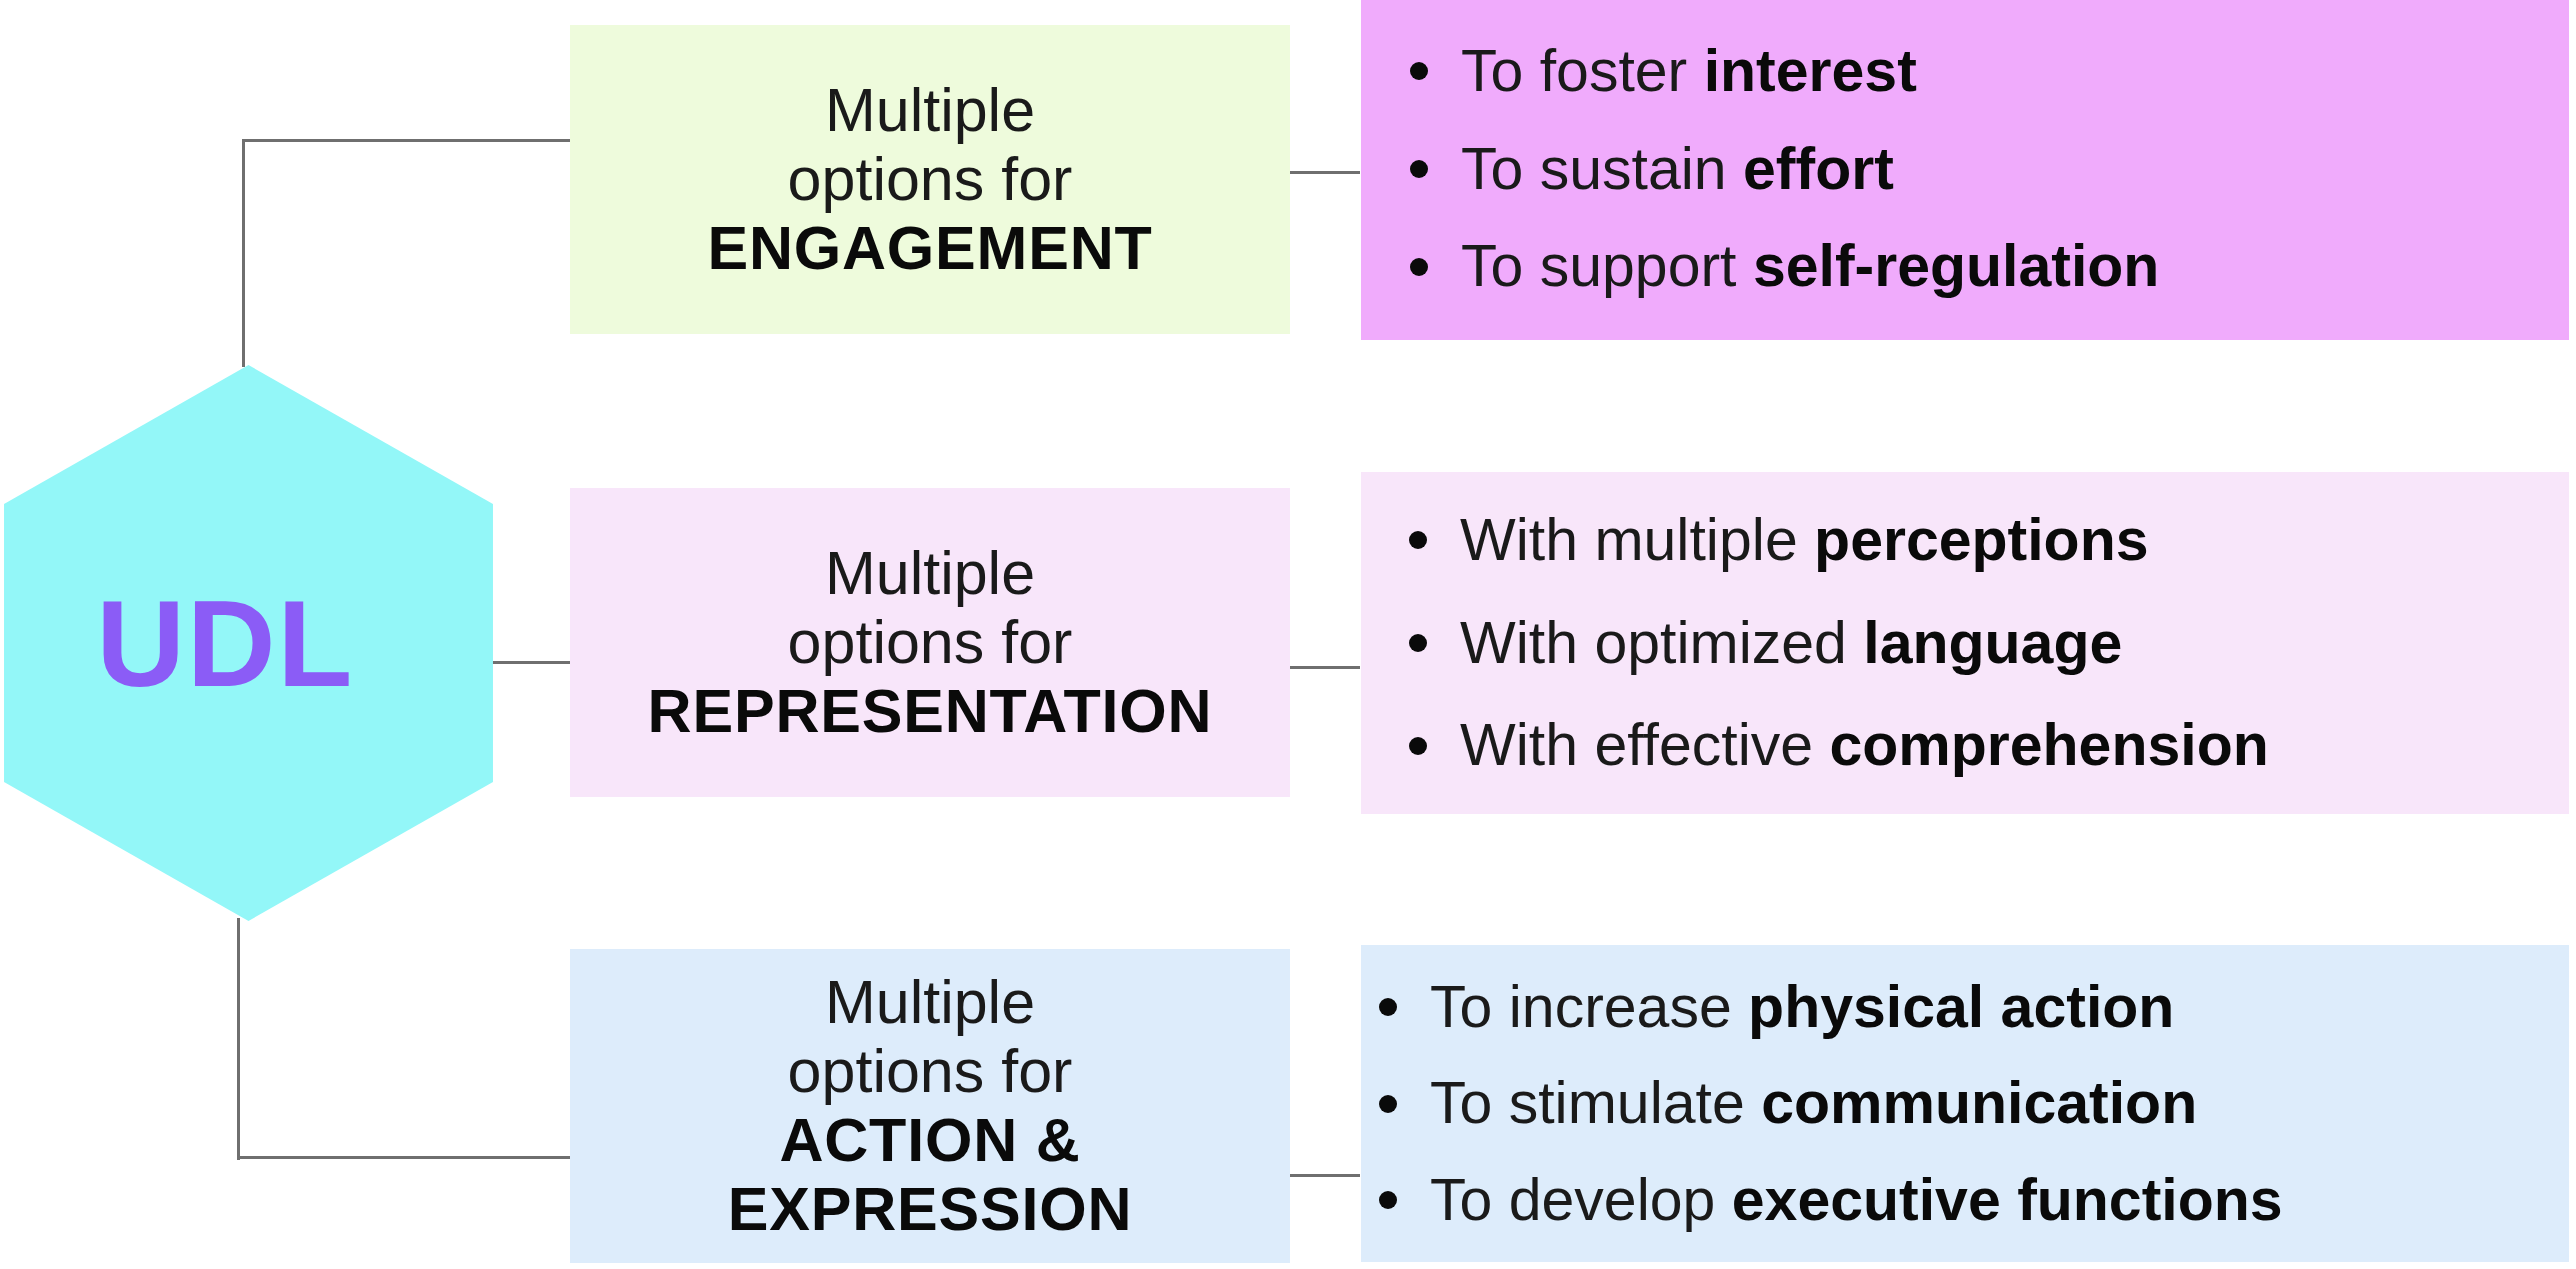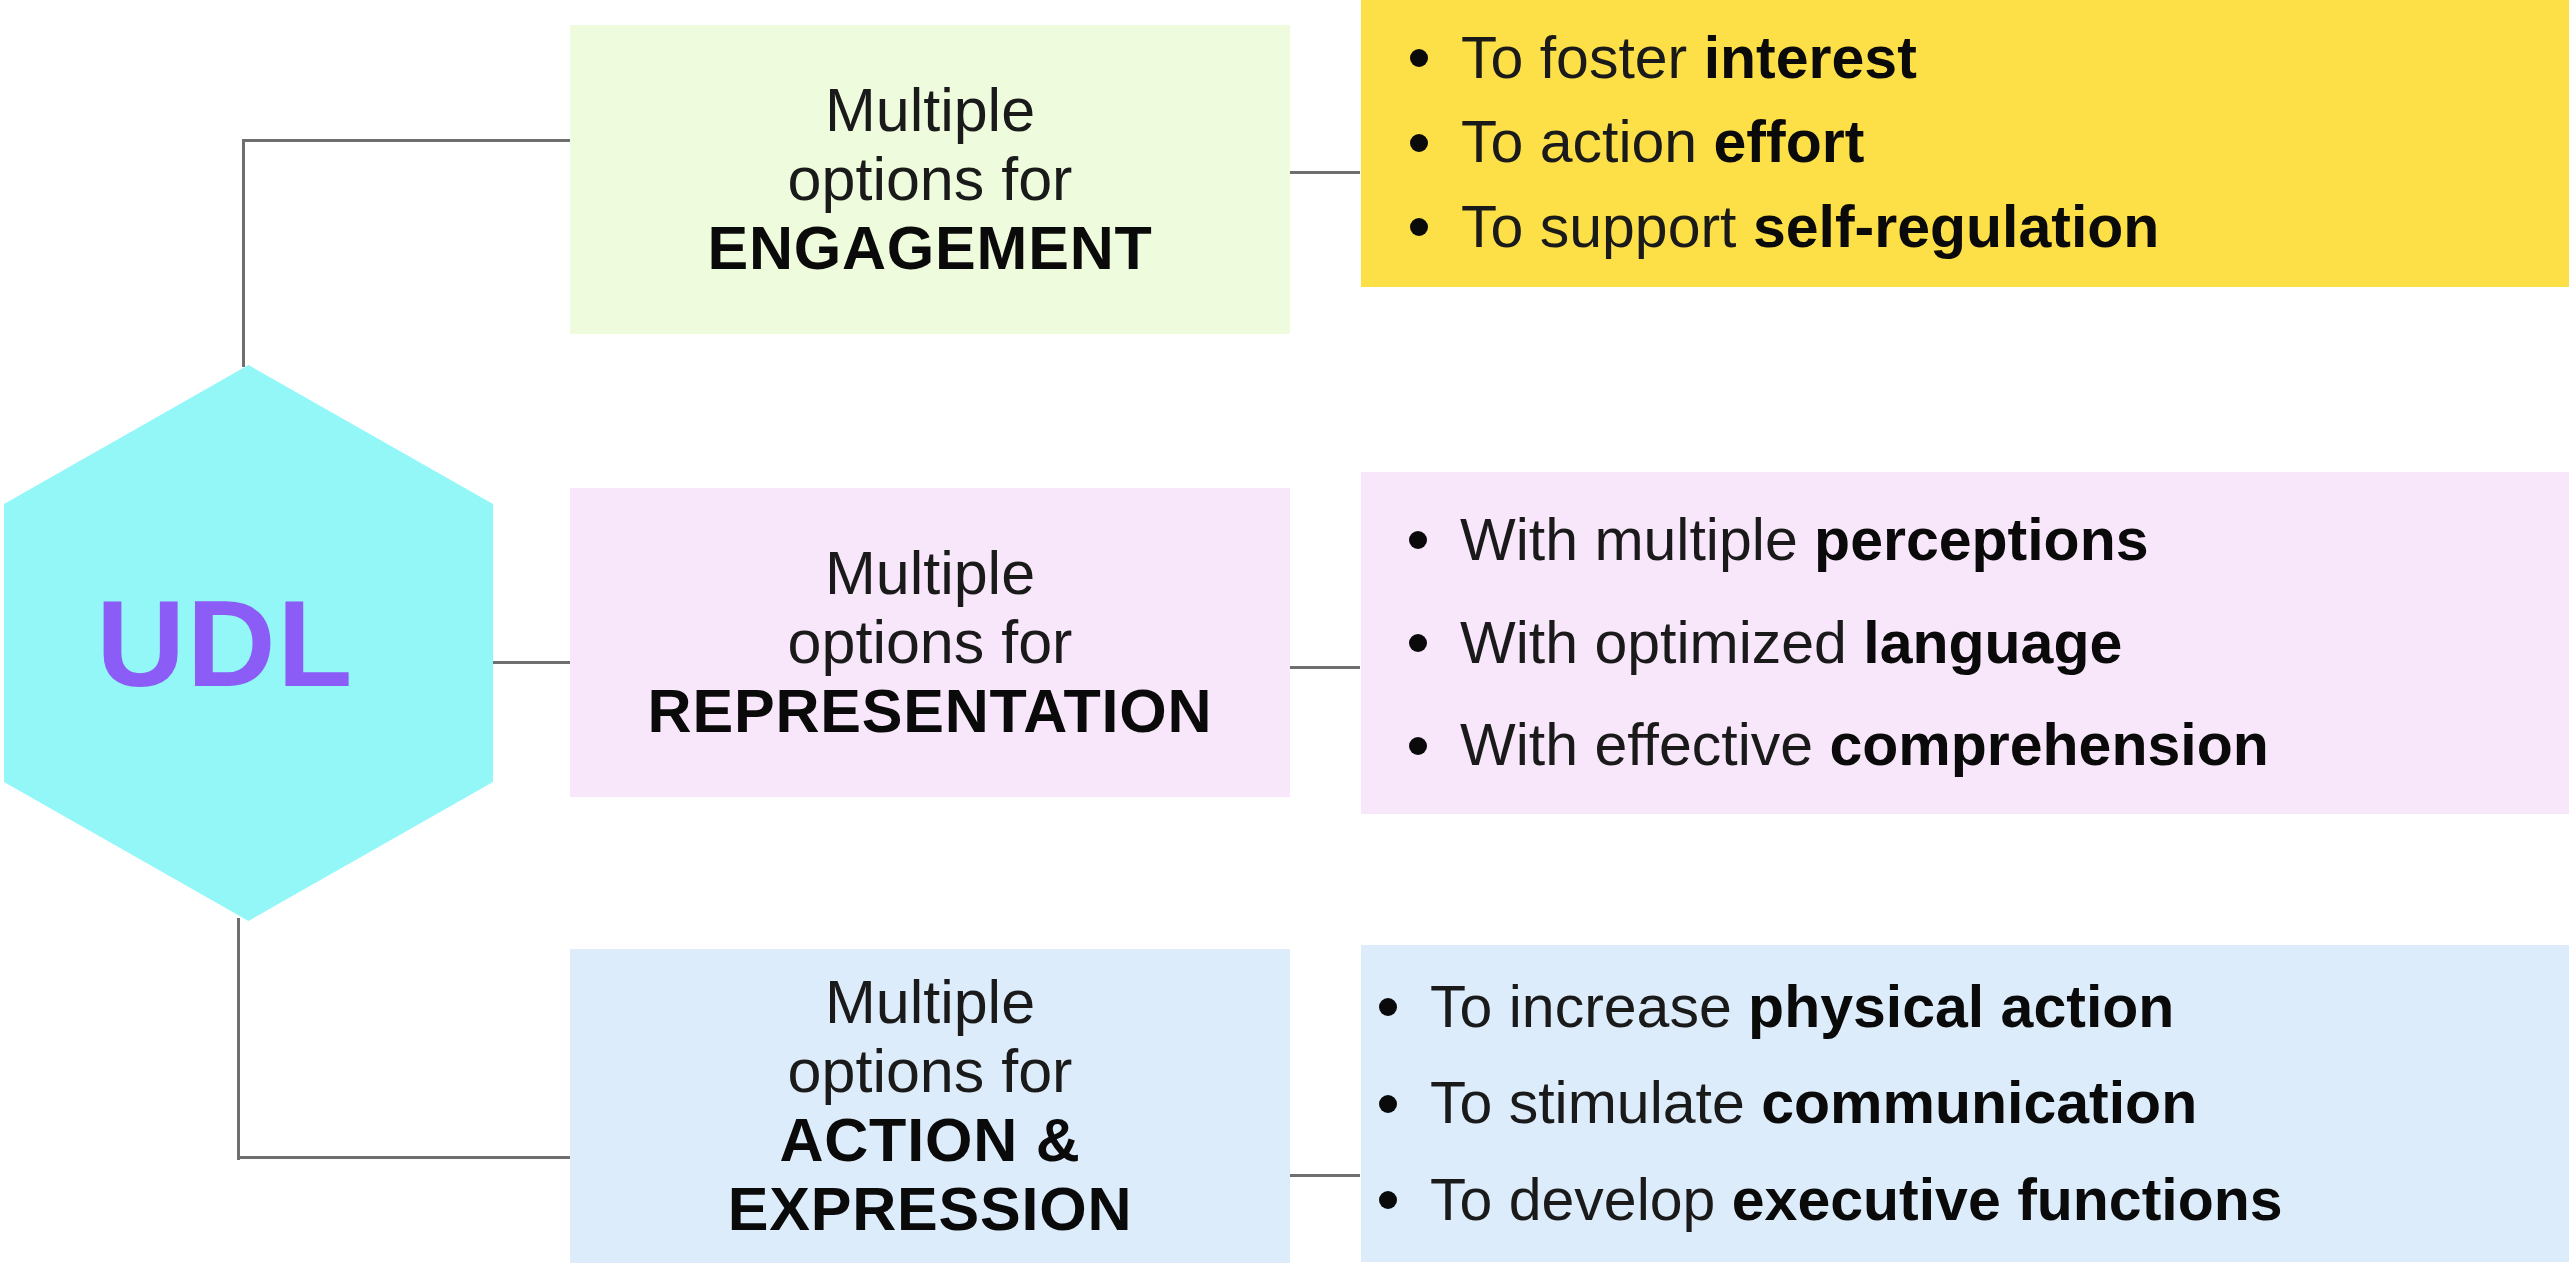--- a/index.html
+++ b/index.html
@@ -42,29 +42,29 @@
     <polygon points="299,0 598,170 598,510 299,680 0,510 0,170" fill="#93f7f8"></polygon>
   </svg>
   <div class="hex-label">UDL</div>
 </div>
 
 <div class="cat-box" style="left:570px; top:24.5px; width:720px; height:309px; background:#eefbdc;">
   <div class="cat-light">Multiple</div>
   <div class="cat-light">options for</div>
   <div class="cat-bold">ENGAGEMENT</div>
 </div>
-<div class="list-box" style="left:1361px; top:0px; width:1208px; height:287px; background:#fde047; padding-top:8.2px; padding-bottom:10px;">
+<div class="list-box" style="left:1361px; top:0px; width:1208px; height:340px; background:#f0abfc; padding-top:8.2px; padding-bottom:10px;">
   <div class="list-item">
     <span class="bullet"></span>
     <span class="li-light">To foster</span>
     <span class="li-bold">interest</span>
   </div>
   <div class="list-item">
     <span class="bullet"></span>
-    <span class="li-light">To action</span>
+    <span class="li-light">To sustain</span>
     <span class="li-bold">effort</span>
   </div>
   <div class="list-item">
     <span class="bullet"></span>
     <span class="li-light">To support</span>
     <span class="li-bold">self-regulation</span>
   </div>
 </div>
 
 <div class="cat-box" style="left:570px; top:488px; width:720px; height:309px; background:#f8e6fa;">

